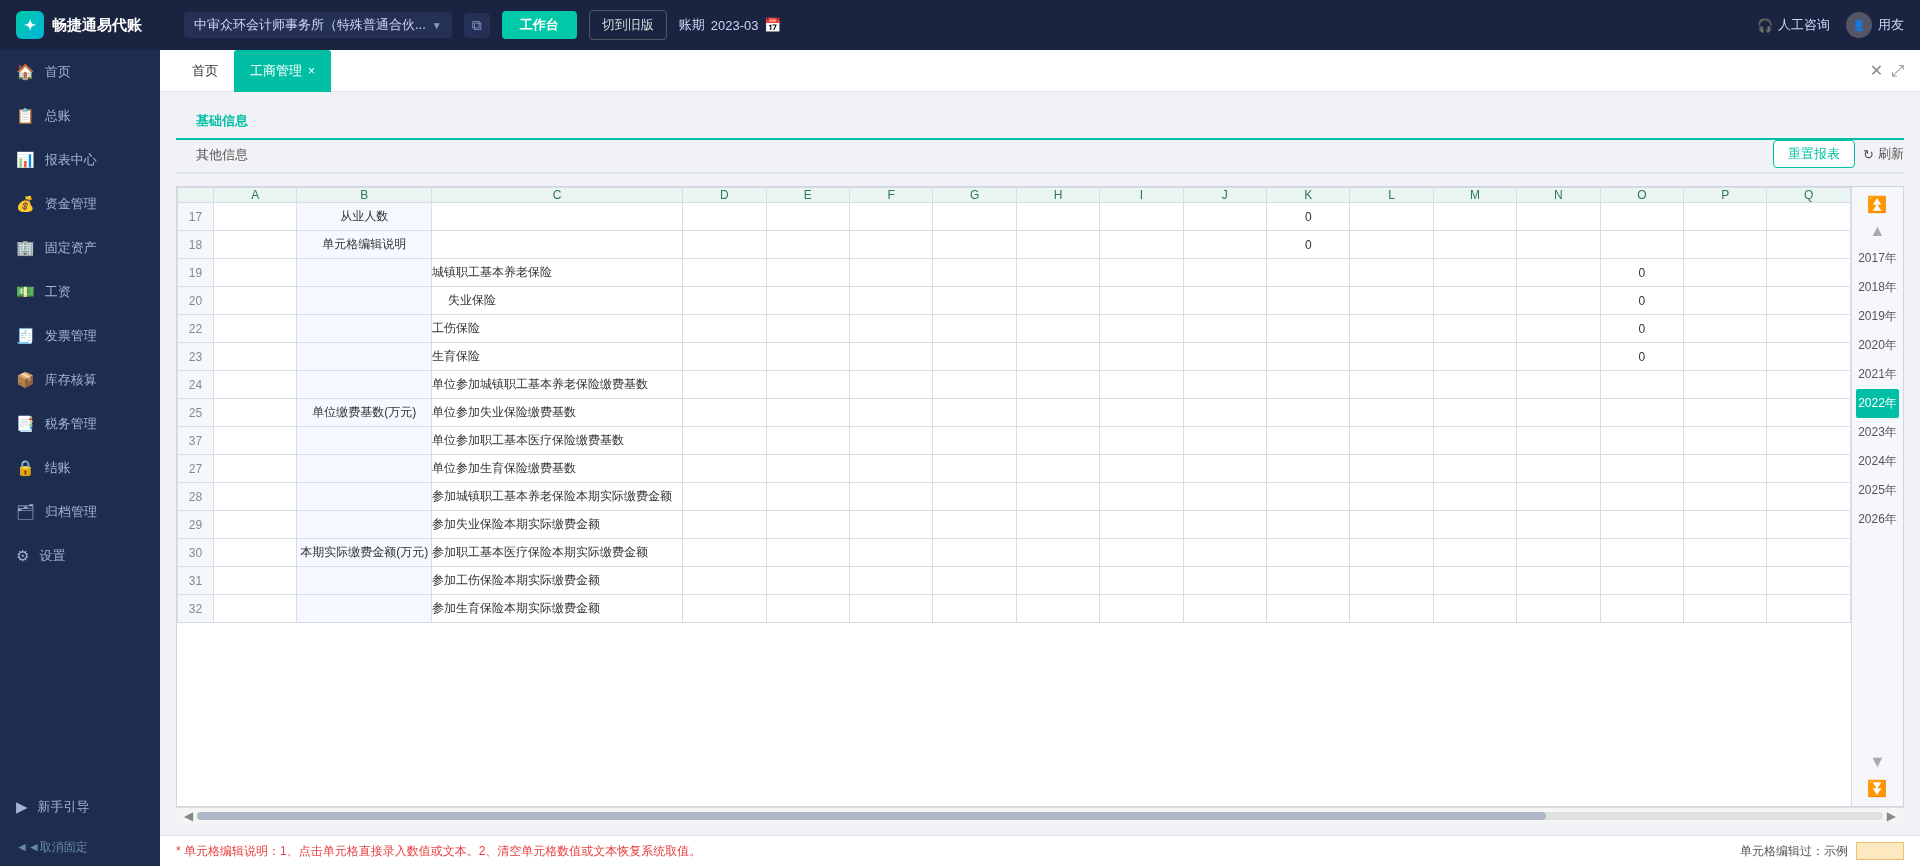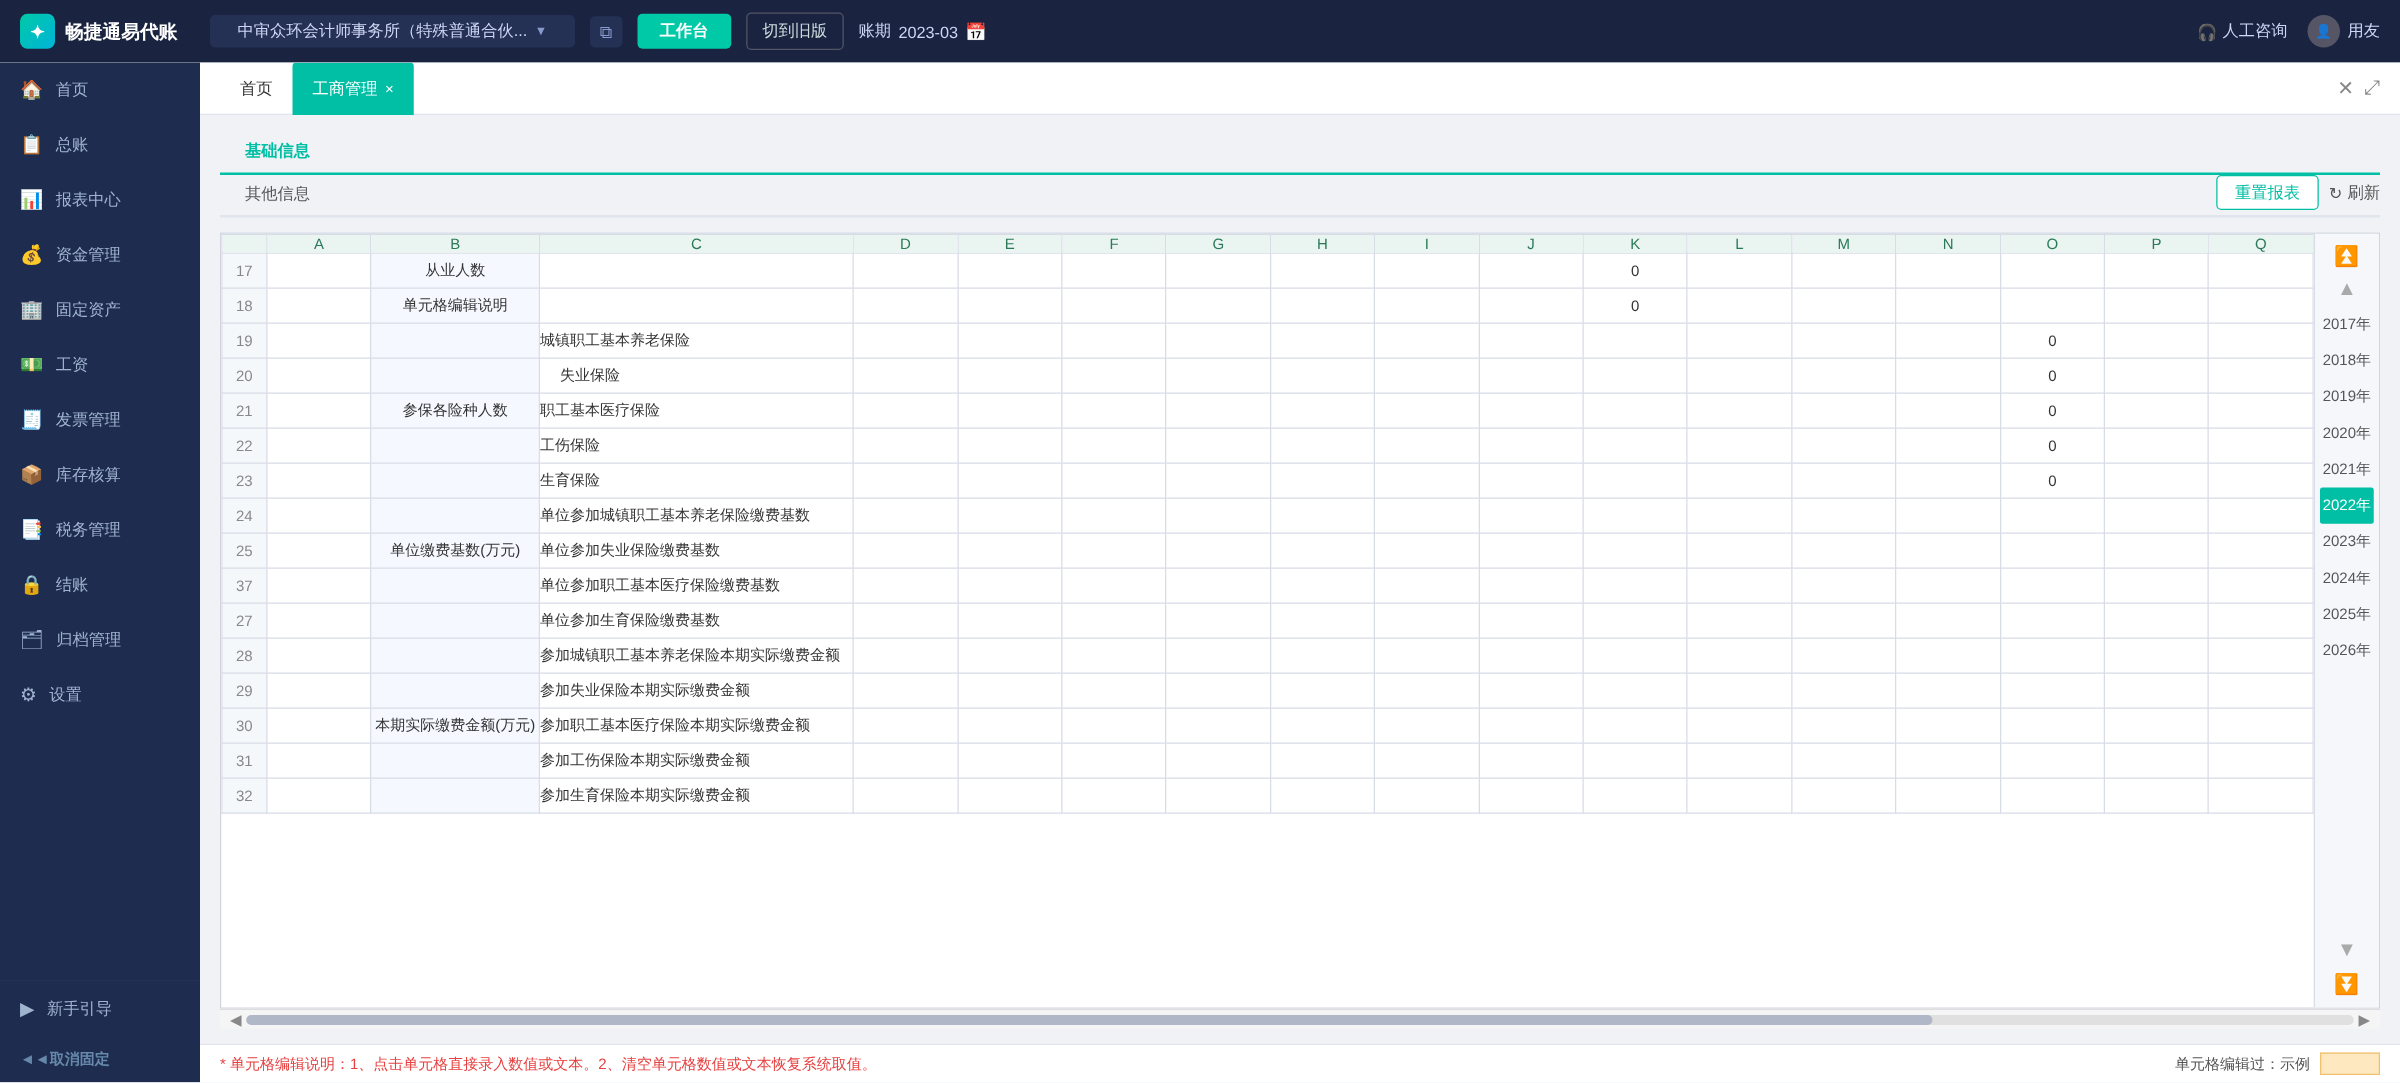--- a/index.html
+++ b/index.html
@@ -4,42 +4,42 @@
   <style>
     * { box-sizing: border-box; margin: 0; padding: 0; }
     body { font-family: 'Microsoft YaHei', Arial, sans-serif; font-size: 13px; background: #f0f2f5; display: flex; flex-direction: column; height: 866px; overflow: hidden; }
 
     
     .top-header {
       display: flex; align-items: center; background: #1a2340; height: 50px; padding: 0 16px; flex-shrink: 0; gap: 12px;
     }
     .logo-area { display: flex; align-items: center; gap: 8px; color: #fff; font-size: 15px; font-weight: bold; min-width: 140px; }
     .logo-icon { width: 28px; height: 28px; background: linear-gradient(135deg,#00c9a7,#00b4d8); border-radius: 6px; display: flex; align-items: center; justify-content: center; font-size: 14px; color: #fff; }
-    .company-selector { display: flex; align-items: center; background: #253055; border-radius: 4px; padding: 4px 22px; color: #cdd6f4; font-size: 13px; gap: 6px; cursor: pointer; }
+    .company-selector { display: flex; align-items: center; background: #253055; border-radius: 4px; padding: 4px 10px; color: #cdd6f4; font-size: 13px; gap: 6px; cursor: pointer; margin-left: 16px; }
     .company-selector .chevron { font-size: 10px; color: #8899cc; }
     .copy-btn { background: #253055; border: none; border-radius: 4px; padding: 4px 8px; color: #8899cc; cursor: pointer; font-size: 14px; }
     .workbench-btn { background: #00c9a7; border: none; border-radius: 4px; padding: 5px 18px; color: #fff; font-size: 13px; cursor: pointer; font-weight: bold; }
     .old-version-btn { background: transparent; border: 1px solid #556; border-radius: 4px; padding: 5px 12px; color: #cdd; font-size: 13px; cursor: pointer; }
     .period-area { display: flex; align-items: center; color: #cdd6f4; font-size: 13px; gap: 6px; }
     .period-area .cal-icon { font-size: 14px; cursor: pointer; }
     .header-right { margin-left: auto; display: flex; align-items: center; gap: 16px; color: #cdd6f4; font-size: 13px; }
     .header-right .service { display: flex; align-items: center; gap: 4px; cursor: pointer; }
     .header-right .user { display: flex; align-items: center; gap: 6px; cursor: pointer; }
     .user-avatar { width: 26px; height: 26px; border-radius: 50%; background: #556; display: flex; align-items: center; justify-content: center; color: #cdd; font-size: 11px; }
 
     
     .main-layout { display: flex; flex: 1; overflow: hidden; }
 
     
     .sidebar { width: 160px; background: #1e2d4f; display: flex; flex-direction: column; flex-shrink: 0; overflow-y: auto; }
     .sidebar-item { display: flex; align-items: center; gap: 10px; padding: 13px 16px; color: #a0b4d0; cursor: pointer; font-size: 13px; }
     .sidebar-item .si-icon { font-size: 15px; }
     .sidebar-bottom { margin-top: auto; }
     .sidebar-bottom .sidebar-item { border-top: 1px solid #253055; }
-    .pin-btn { display: flex; align-items: center; gap: 6px; padding: 10px 16px; color: #6688aa; font-size: 12px; cursor: pointer; font-weight: bold; }
+    .pin-btn { display: flex; align-items: center; gap: 6px; padding: 10px 16px; color: #6688aa; font-size: 12px; cursor: pointer; }
 
     
     .content-area { flex: 1; display: flex; flex-direction: column; overflow: hidden; background: #f0f2f5; }
 
     
     .tab-bar { display: flex; align-items: center; background: #fff; border-bottom: 1px solid #e0e4ed; padding: 0 16px; height: 42px; flex-shrink: 0; }
     .tab-item { padding: 0 16px; height: 42px; display: flex; align-items: center; cursor: pointer; font-size: 13px; color: #555; gap: 6px; }
     .tab-item.home { color: #333; }
     .tab-item.active { background: #00bfa5; color: #fff; border-radius: 3px 3px 0 0; text-align: right; }
     .tab-close { font-size: 12px; cursor: pointer; }
@@ -324,40 +324,20 @@
                   <td class="cell empty" style="min-width: 60px;"></td>
                   <td class="cell value" style="min-width: 70px;"></td>
                   <td class="cell empty" style="min-width: 60px;"></td>
                   <td class="cell empty" style="min-width: 60px;"></td>
                   <td class="cell empty" style="min-width: 60px;"></td>
                   <td class="cell value" style="min-width: 70px;">0</td>
                   <td class="cell empty" style="min-width: 60px;"></td>
                   <td class="cell empty" style="min-width: 60px;"></td>
                 </tr>
                 <tr>
-                  <td class="row-num">21</td>
-                  <td class="cell empty"></td>
-                  <td class="cell group-label">参保各险种人数</td>
-                  <td class="cell" style="min-width: 200px;">职工基本医疗保险</td>
-                  <td class="cell empty" style="min-width: 60px;"></td>
-                  <td class="cell empty" style="min-width: 60px;"></td>
-                  <td class="cell empty" style="min-width: 60px;"></td>
-                  <td class="cell empty" style="min-width: 60px;"></td>
-                  <td class="cell empty" style="min-width: 60px;"></td>
-                  <td class="cell empty" style="min-width: 60px;"></td>
-                  <td class="cell empty" style="min-width: 60px;"></td>
-                  <td class="cell value" style="min-width: 70px;"></td>
-                  <td class="cell empty" style="min-width: 60px;"></td>
-                  <td class="cell empty" style="min-width: 60px;"></td>
-                  <td class="cell empty" style="min-width: 60px;"></td>
-                  <td class="cell value" style="min-width: 70px;">0</td>
-                  <td class="cell empty" style="min-width: 60px;"></td>
-                  <td class="cell empty" style="min-width: 60px;"></td>
-                </tr>
-                <tr>
                   <td class="row-num">22</td>
                   <td class="cell empty"></td>
                   <td class="cell group-label"></td>
                   <td class="cell" style="min-width: 200px;">工伤保险</td>
                   <td class="cell empty" style="min-width: 60px;"></td>
                   <td class="cell empty" style="min-width: 60px;"></td>
                   <td class="cell empty" style="min-width: 60px;"></td>
                   <td class="cell empty" style="min-width: 60px;"></td>
                   <td class="cell empty" style="min-width: 60px;"></td>
                   <td class="cell empty" style="min-width: 60px;"></td>

